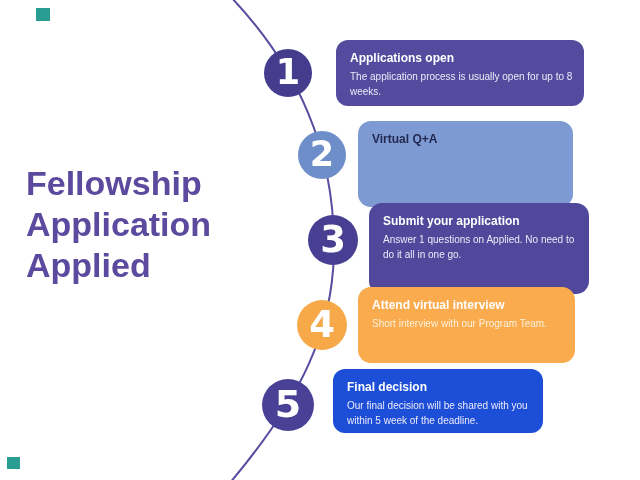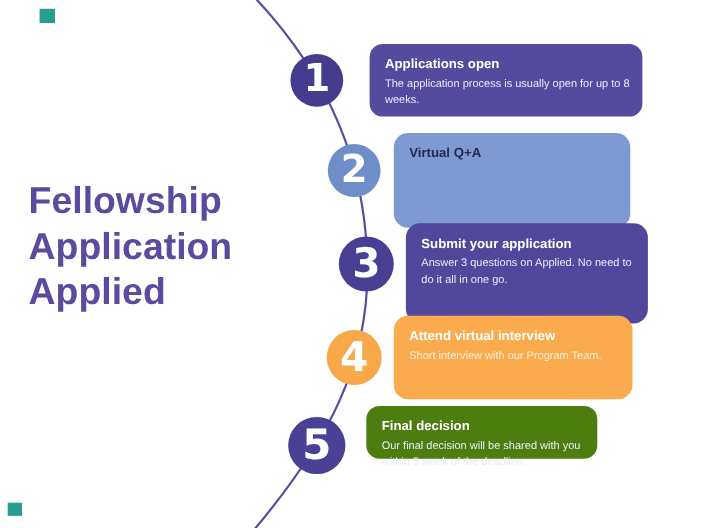--- a/index.html
+++ b/index.html
@@ -47,21 +47,21 @@
   .card .card-body{font-size:10px;line-height:14.5px;}
   .card1{left:336px;top:40px;width:248px;height:66px;background:#554b9e;border-radius:12px;}
   .card1 .card-body{color:#eceaf8;}
   .card2{left:358px;top:121px;width:215px;height:86px;background:#7e9ad2;border-radius:13px;}
   .card2 .card-title{color:#232a52;}
   .card2 .card-body{color:#ffffff;}
   .card3{left:369px;top:203px;width:220px;height:91px;background:#51479b;border-radius:13px;}
   .card3 .card-body{color:#eceaf8;}
   .card4{left:358px;top:287px;width:217px;height:76px;background:#f9ab4e;border-radius:13px;}
   .card4 .card-body{color:#fdf0da;}
-  .card5{left:333px;top:369px;width:210px;height:48px;background:#4d7c0f;border-radius:12px;}
+  .card5{left:333px;top:369px;width:210px;height:64px;background:#1d4ed8;border-radius:12px;}
   .card5 .card-body{color:#eceaf8;}
 </style>
 </head>
 <body>
 
 <div class="canvas">
 
   <div class="accent tl"></div>
   <div class="accent bl"></div>
 
@@ -95,21 +95,21 @@
     <div class="card-title">Applications open</div>
     <div class="card-body">The application process is usually open for up to 8 weeks.</div>
   </div>
 
   <div class="card card2">
     <div class="card-title">Virtual Q+A</div>
   </div>
 
   <div class="card card3">
     <div class="card-title">Submit your application</div>
-    <div class="card-body">Answer 3 questions on Applied. No need to do it all in one go.</div>
+    <div class="card-body">Answer 1 questions on Applied. No need to do it all in one go.</div>
   </div>
 
   <div class="card card4">
     <div class="card-title">Attend virtual interview</div>
     <div class="card-body">Short interview with our Program Team.</div>
   </div>
 
   <div class="card card5">
     <div class="card-title">Final decision</div>
     <div class="card-body">Our final decision will be shared with you within 5 week of the deadline.</div>

